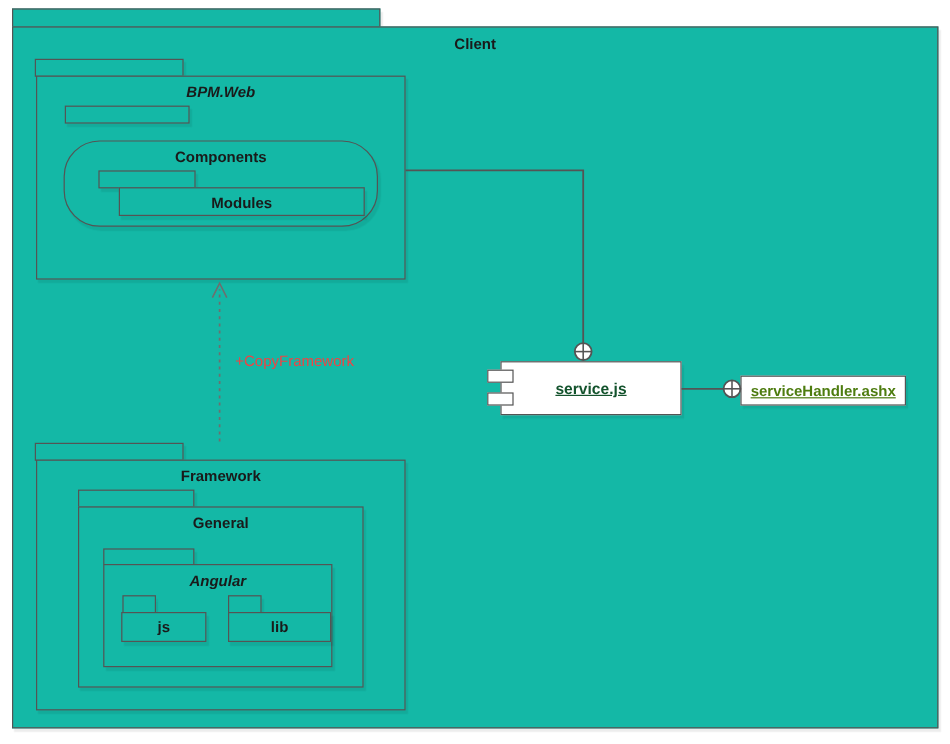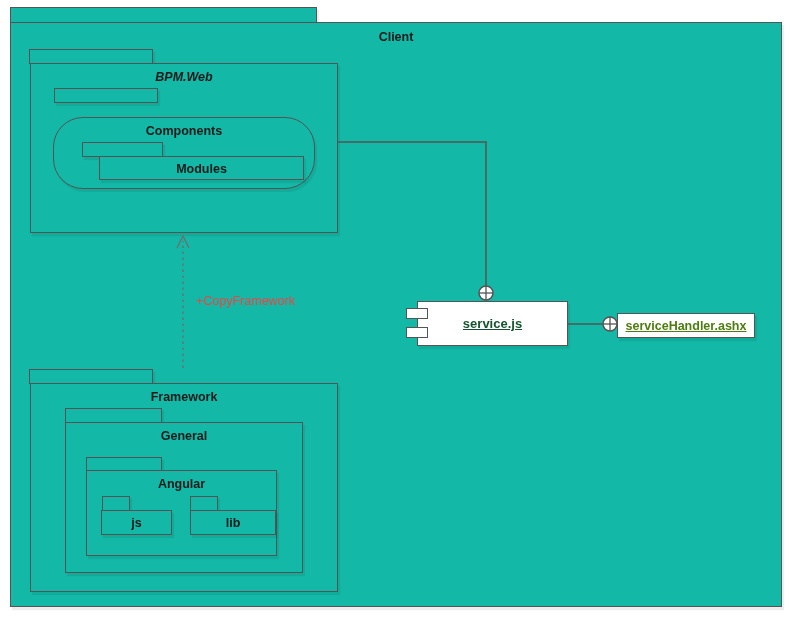--- a/index.html
+++ b/index.html
@@ -56,21 +56,21 @@
   #pkg-framework .pkg-label { top: 6px; text-align: center; }
   
   #pkg-general { left: 65px; top: 408px; }
   #pkg-general .tab  { left: 0; top: 0; width: 97px; height: 15px; }
   #pkg-general .body { left: 0; top: 14px; width: 238px; height: 151px; }
   #pkg-general .pkg-label { top: 6px; }
   
   #pkg-angular { left: 86px; top: 457px; }
   #pkg-angular .tab  { left: 0; top: 0; width: 76px; height: 14px; }
   #pkg-angular .body { left: 0; top: 13px; width: 191px; height: 86px; }
-  #pkg-angular .pkg-label { top: 6px; }
+  #pkg-angular .pkg-label { top: 6px; font-style: italic; }
   
   #pkg-js { left: 101px; top: 496px; }
   #pkg-js .tab  { left: 1px; top: 0; width: 28px; height: 15px; }
   #pkg-js .body { left: 0; top: 14px; width: 71px; height: 25px; padding-left: 36px; }
   #pkg-js .pkg-label { top: 0; line-height: 25px; }
   
   #pkg-lib { left: 190px; top: 496px; }
   #pkg-lib .tab  { left: 0; top: 0; width: 28px; height: 15px; }
   #pkg-lib .body { left: 0; top: 14px; width: 86px; height: 25px; }
   #pkg-lib .pkg-label { top: 0; line-height: 25px; }

